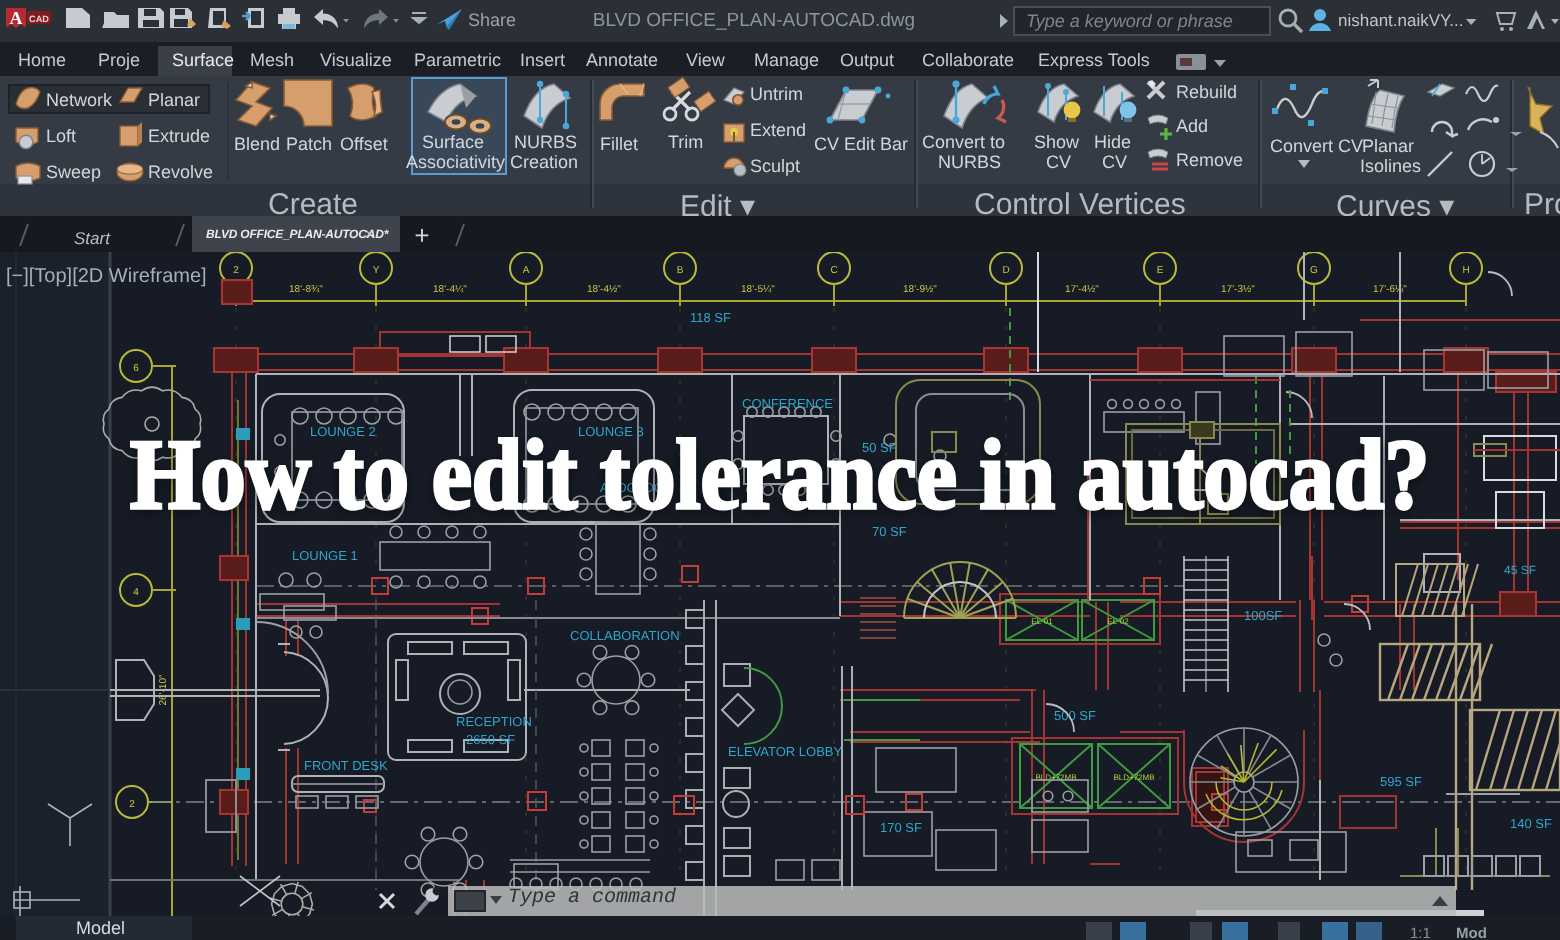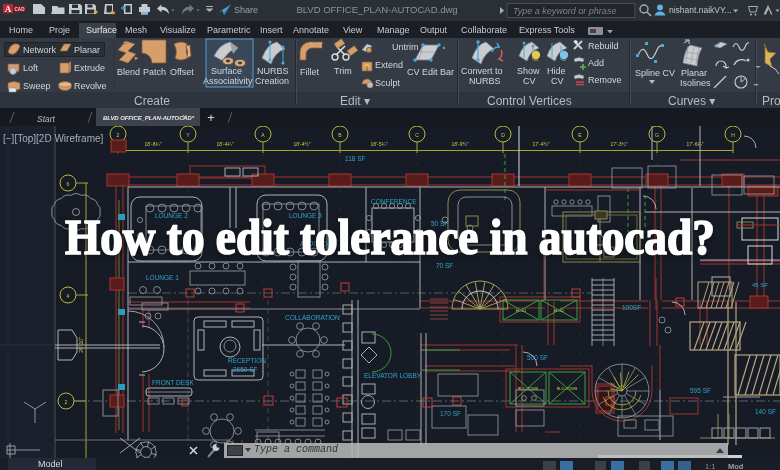--- a/index.html
+++ b/index.html
@@ -9,21 +9,21 @@
   
   #titlebar { position:absolute; left:0; top:0; width:780px; height:21px; background:#2b2f36; }
   
   #menurow { position:absolute; left:0; top:21px; width:780px; height:17px; background:#1b1f25; }
   #menurow .mt { position:absolute; top:2px; height:15px; line-height:15px; color:#c7cbd1; font-size:9px; }
   #menurow .active { background:#3a3f48; color:#e8eaee; padding:0 7px; }
   
   #ribbon { position:absolute; left:0; top:38px; width:780px; height:70px; background:#353b45; }
   #ribbon .lblrow { position:absolute; left:0; top:54px; width:780px; height:16px; background:#2e343d; }
   .sep { position:absolute; top:2px; width:1px; height:64px; background:#242931; box-shadow:1px 0 0 #424a55; }
-  .plbl { position:absolute; top:56px; font-size:12px; color:#b6bac1; }
+  .plbl { position:absolute; top:56px; font-size:15px; color:#b6bac1; }
   .rlbl { position:absolute; font-size:9px; color:#d3d6da; white-space:nowrap; }
   .small-btn-hl { position:absolute; background:#2a2e35; border:1px solid #1f2228; }
   
   #filetabs { position:absolute; left:0; top:108px; width:780px; height:18px; background:#16191f; }
   #filetabs .ft { position:absolute; font-size:10px; color:#b9bec5; top:5px;font-style:italic; }
   #activetab { position:absolute; left:96px; top:0; width:104px; height:18px; background:#3e434c; }
   
   #canvas { position:absolute; left:0; top:126px; width:780px; height:344px; background:#161b25; }
   
   #headline { position:absolute; left:0; top:208px; width:780px; text-align:center;
@@ -262,34 +262,34 @@
   <div class="rlbl" style="left:74px;top:43px">Revolve</div>
   <div class="rlbl" style="left:117px;top:29px">Blend</div>
   <div class="rlbl" style="left:143px;top:29px">Patch</div>
   <div class="rlbl" style="left:170px;top:29px">Offset</div>
   <div class="rlbl" style="left:211px;top:28px;">Surface</div>
   <div class="rlbl" style="left:203px;top:38px;">Associativity</div>
   <div class="rlbl" style="left:257px;top:28px">NURBS</div>
   <div class="rlbl" style="left:255px;top:38px">Creation</div>
   <div class="rlbl" style="left:300px;top:29px">Fillet</div>
   <div class="rlbl" style="left:334px;top:28px">Trim</div>
-  <div class="rlbl" style="left:392px;top:4px">Untrim</div>
+  <div class="rlbl" style="left:375px;top:4px">Untrim</div>
   <div class="rlbl" style="left:375px;top:22px">Extend</div>
   <div class="rlbl" style="left:375px;top:40px">Sculpt</div>
   <div class="rlbl" style="left:407px;top:29px">CV Edit Bar</div>
   <div class="rlbl" style="left:461px;top:28px">Convert to</div>
   <div class="rlbl" style="left:469px;top:38px">NURBS</div>
   <div class="rlbl" style="left:517px;top:28px">Show</div>
   <div class="rlbl" style="left:523px;top:38px">CV</div>
   <div class="rlbl" style="left:547px;top:28px">Hide</div>
   <div class="rlbl" style="left:551px;top:38px">CV</div>
   <div class="rlbl" style="left:588px;top:3px">Rebuild</div>
   <div class="rlbl" style="left:588px;top:20px">Add</div>
   <div class="rlbl" style="left:588px;top:37px">Remove</div>
-  <div class="rlbl" style="left:635px;top:30px">Spline CV</div>
+  <div class="rlbl" style="left:635px;top:30px">Convert CV</div>
   <div class="rlbl" style="left:681px;top:30px">Planar</div>
   <div class="rlbl" style="left:680px;top:40px">Isolines</div>
 </div>
 
 <div id="filetabs">
   <div id="activetab"></div>
   <span class="ft" style="left:37px;font-size:8.5px;top:6px">Start</span>
   <span class="ft" style="left:103px;color:#e9ebee;font-weight:bold;font-size:6px;top:7px;letter-spacing:-0.1px">BLVD OFFICE_PLAN-AUTOCAD*</span>
   <span class="ft" style="left:182px;color:#c4c8cd;font-size:9px;top:4px">×</span>
   <span class="ft" style="left:207px;color:#d2d6da;font-size:13px;top:2px">+</span>

